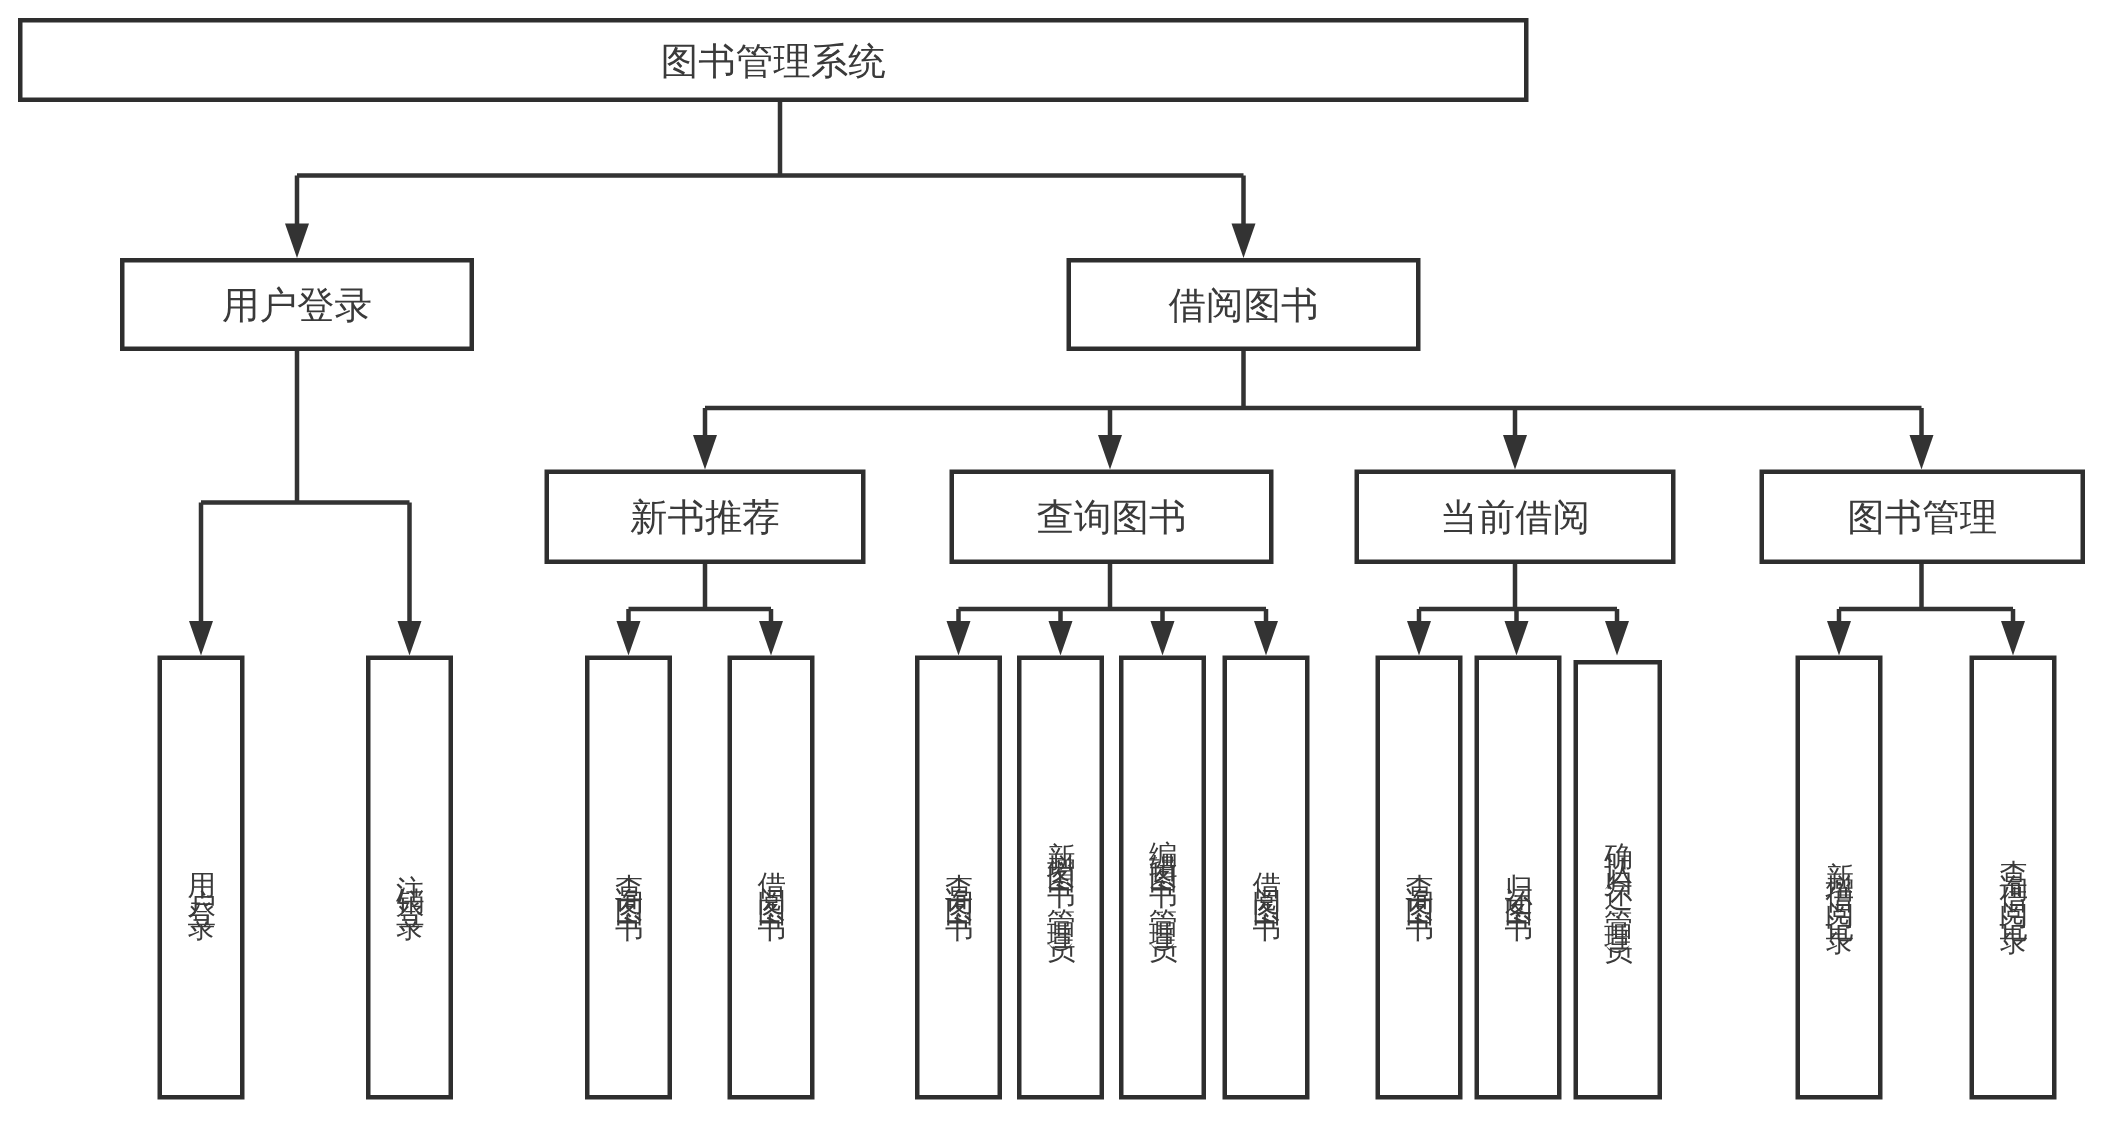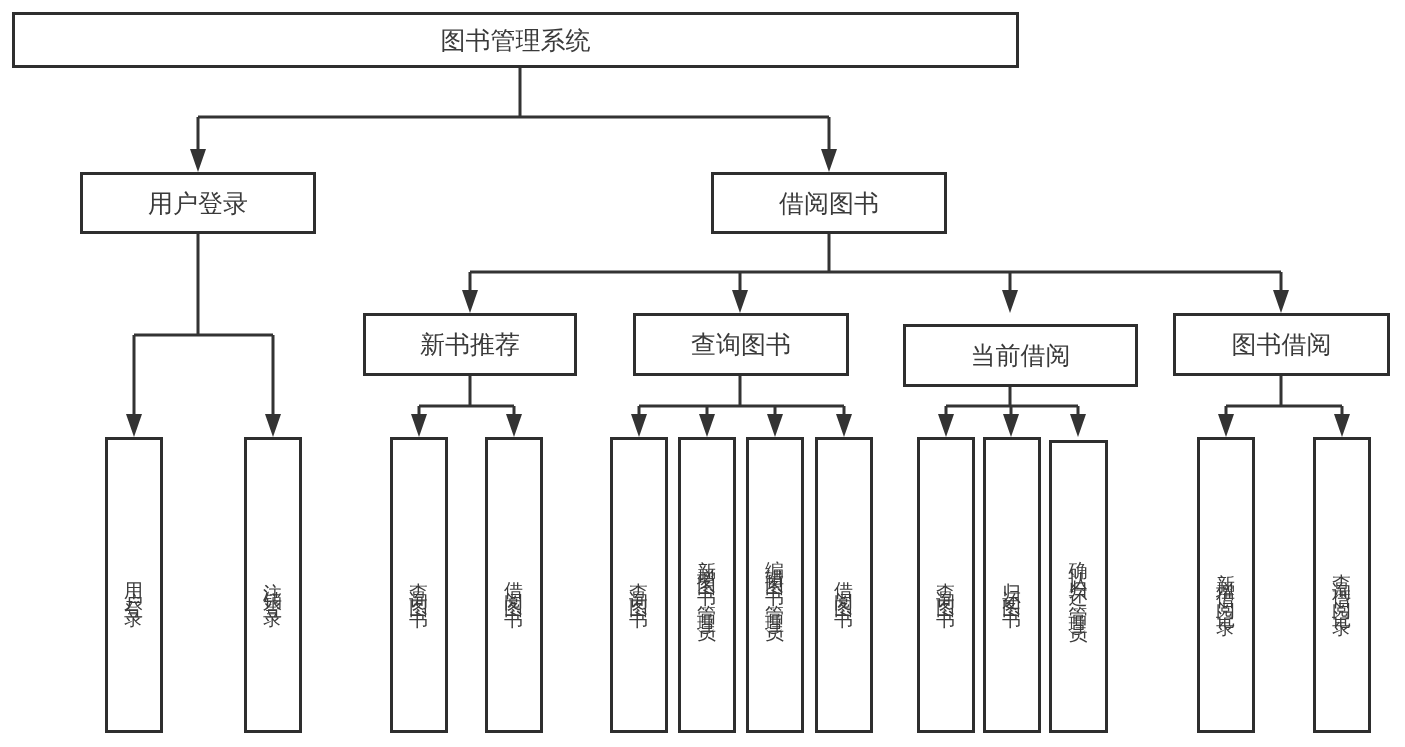--- a/index.html
+++ b/index.html
@@ -98,22 +98,22 @@
     <polygon points="1342,437 1334,414 1350,414"></polygon>
   </svg>
 
   <div class="node" style="left:12px; top:12px; width:1007px; height:56px;">图书管理系统</div>
 
   <div class="node" style="left:80px; top:172px; width:236px; height:62px;">用户登录</div>
   <div class="node" style="left:711px; top:172px; width:236px; height:62px;">借阅图书</div>
 
   <div class="node" style="left:363px; top:313px; width:214px; height:63px;">新书推荐</div>
   <div class="node" style="left:633px; top:313px; width:216px; height:63px;">查询图书</div>
-  <div class="node" style="left:903px; top:324px; width:235px; height:63px;">当前借阅</div>
-  <div class="node" style="left:1173px; top:313px; width:217px; height:63px;">图书借阅</div>
+  <div class="node" style="left:903px; top:313px; width:214px; height:63px;">当前借阅</div>
+  <div class="node" style="left:1173px; top:313px; width:217px; height:63px;">图书管理</div>
 
   <div class="node node-v" style="left:105px; top:437px; width:58px; height:296px;">用户登录</div>
   <div class="node node-v" style="left:244px; top:437px; width:58px; height:296px;">注销登录</div>
 
   <div class="node node-v" style="left:390px; top:437px; width:58px; height:296px;">查询图书</div>
   <div class="node node-v" style="left:485px; top:437px; width:58px; height:296px;">借阅图书</div>
 
   <div class="node node-v" style="left:610px; top:437px; width:58px; height:296px;">查询图书</div>
   <div class="node node-v" style="left:678px; top:437px; width:58px; height:296px;">新增图书（管理员）</div>
   <div class="node node-v" style="left:746px; top:437px; width:58px; height:296px;">编辑图书（管理员）</div>

